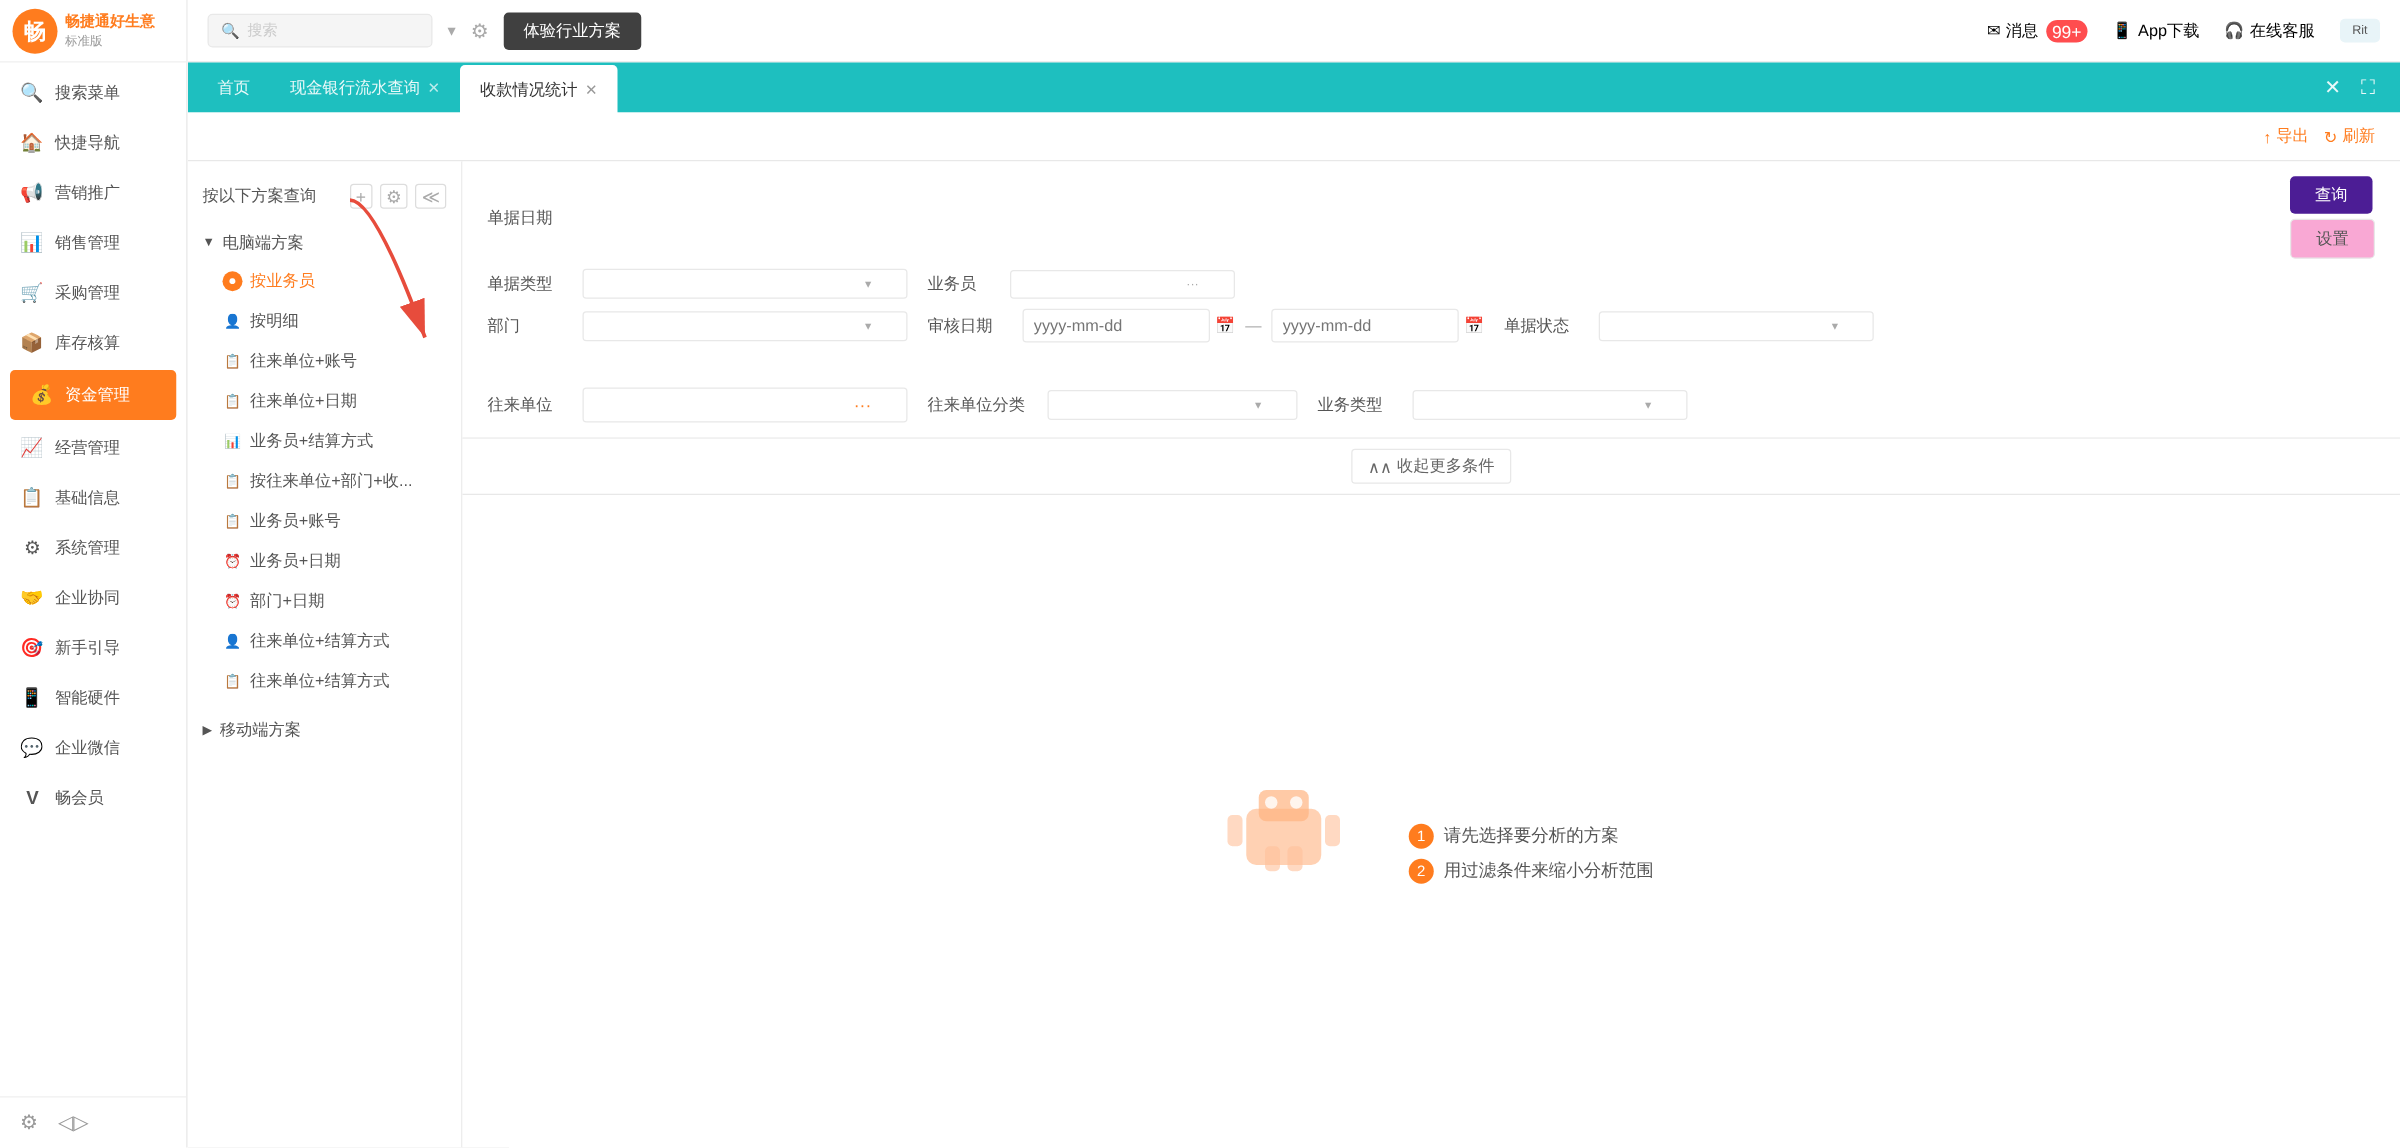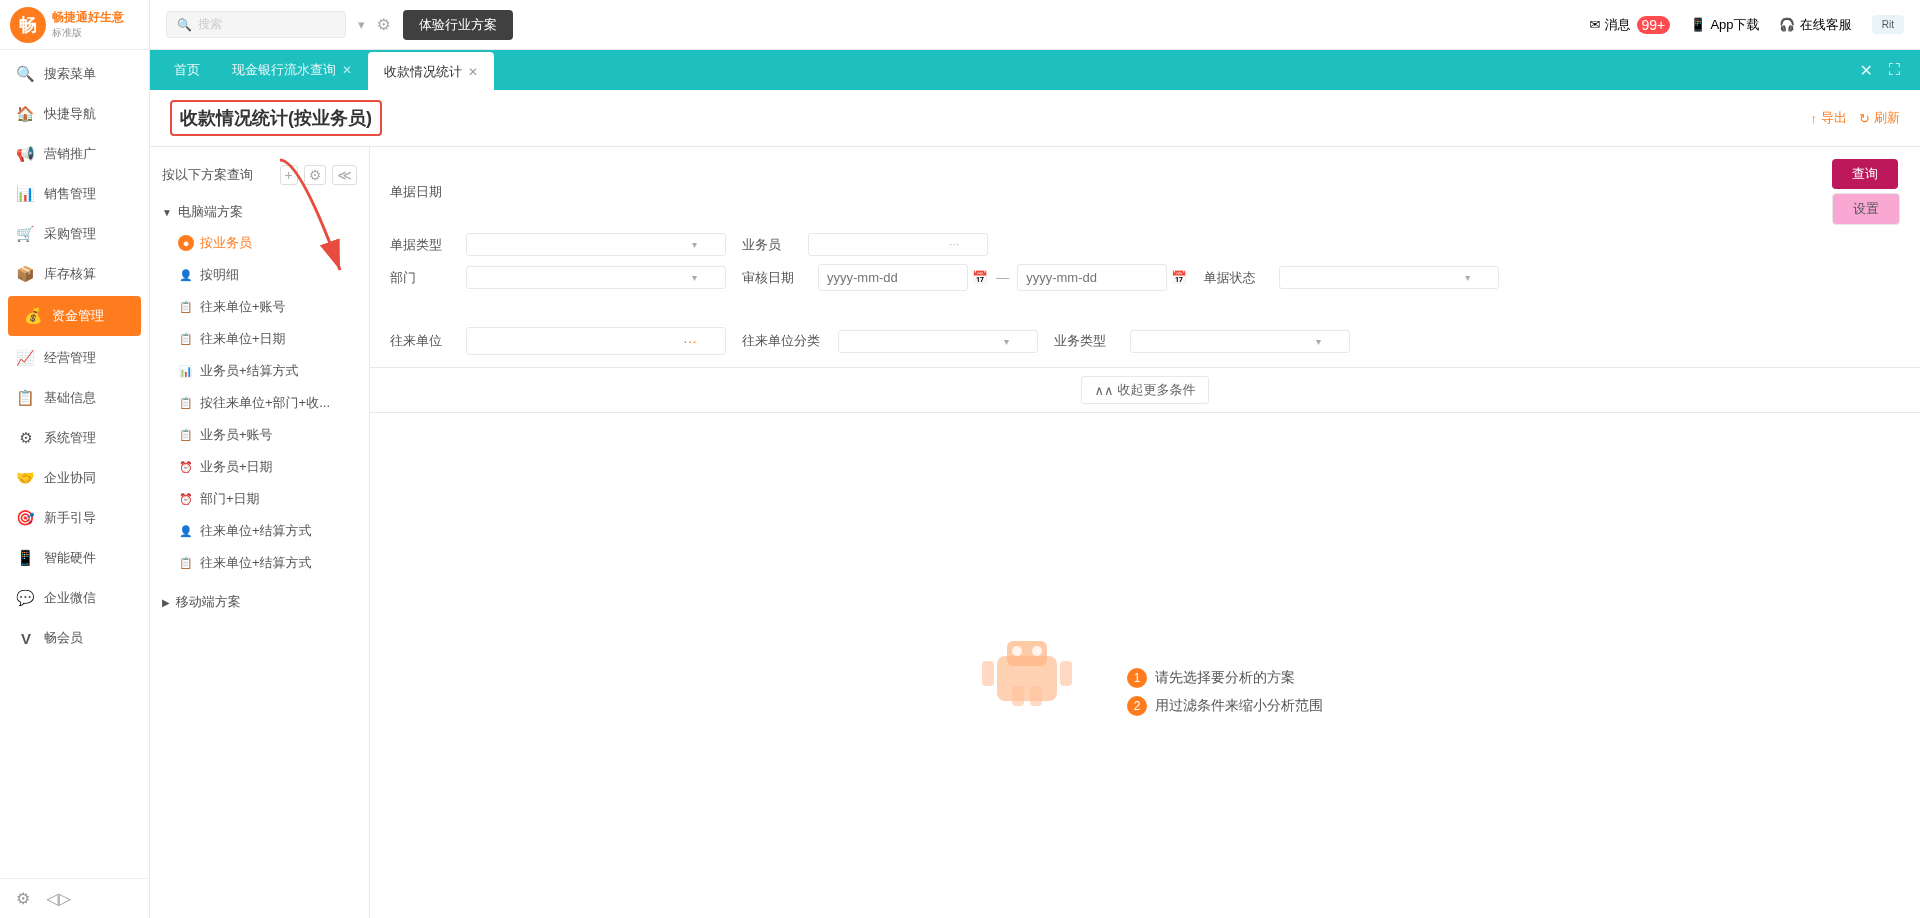--- a/index.html
+++ b/index.html
@@ -143,21 +143,21 @@
       border-bottom: 1px solid #e8e8e8;
     }
     .collapse-btn {
       display: flex; align-items: center; gap: 4px; color: #666;
       background: none; border: 1px solid #e8e8e8; border-radius: 3px;
       padding: 4px 12px; cursor: pointer; font-size: 13px;
     }
 
     
     .query-btn {
-      background: #be185d; color: #fff; border: none; border-radius: 4px;
+      background: #4c1d95; color: #fff; border: none; border-radius: 4px;
       padding: 6px 20px; cursor: pointer; font-size: 13px;
     }
     .settings-btn {
       background: #f9a8d4; color: #555; border: 1px solid #e8e8e8; border-radius: 4px;
       padding: 6px 20px; cursor: pointer; font-size: 13px;
     }
 
     
     .data-area {
       flex: 1; display: flex; flex-direction: column; align-items: center;
@@ -301,21 +301,20 @@
       <span>收款情况统计</span>
       <span class="tab-close">✕</span>
     </div>
     <div class="tabbar-right" style="margin-left:auto;display:flex;align-items:center;gap:8px;padding-right:8px;">
       <span class="tabbar-icon">✕</span>
       <span class="tabbar-icon">⛶</span>
     </div>
   </div>
 
   <div class="page-header">
-    <div class="page-title">收款情况统计(按业务员)</div>
     <div class="page-actions">
       <button class="action-btn">
         <span>↑</span>
         <span>导出</span>
       </button>
       <button class="action-btn">
         <span>↻</span>
         <span>刷新</span>
       </button>
     </div>

